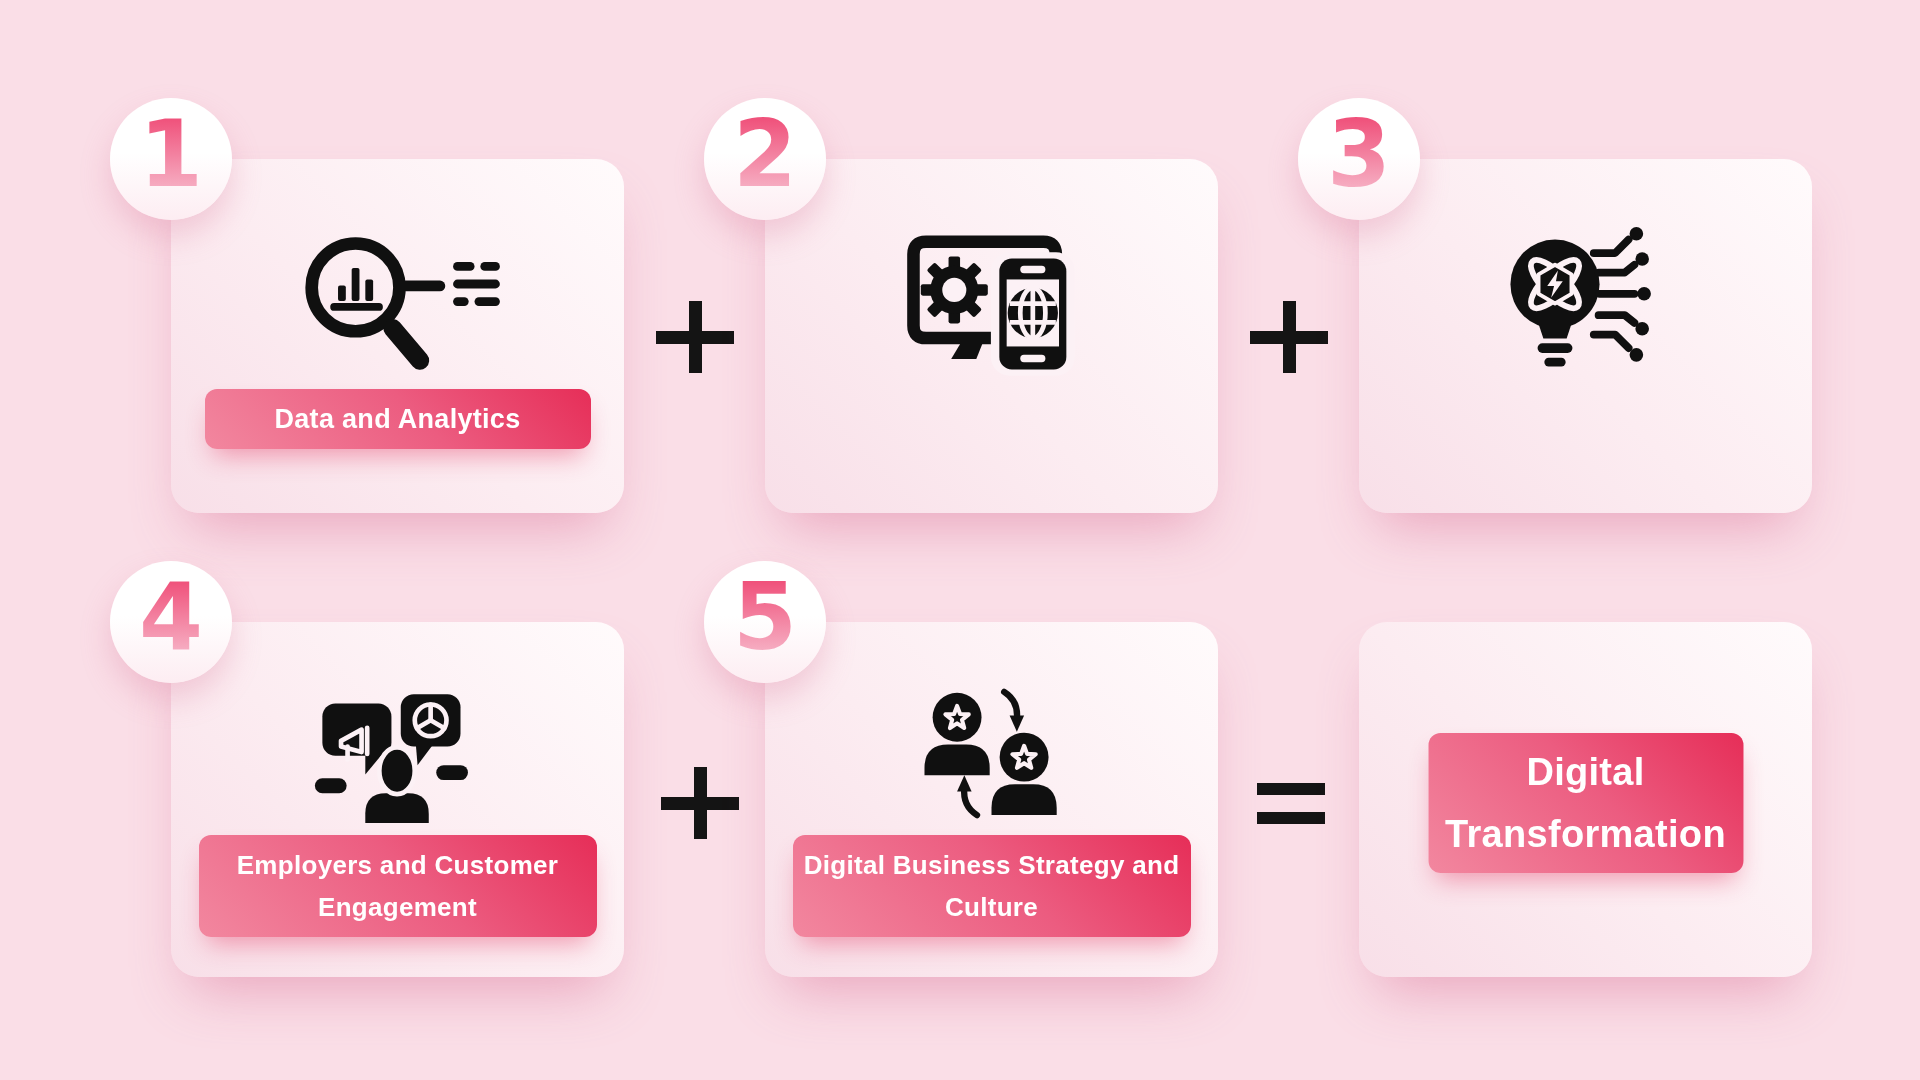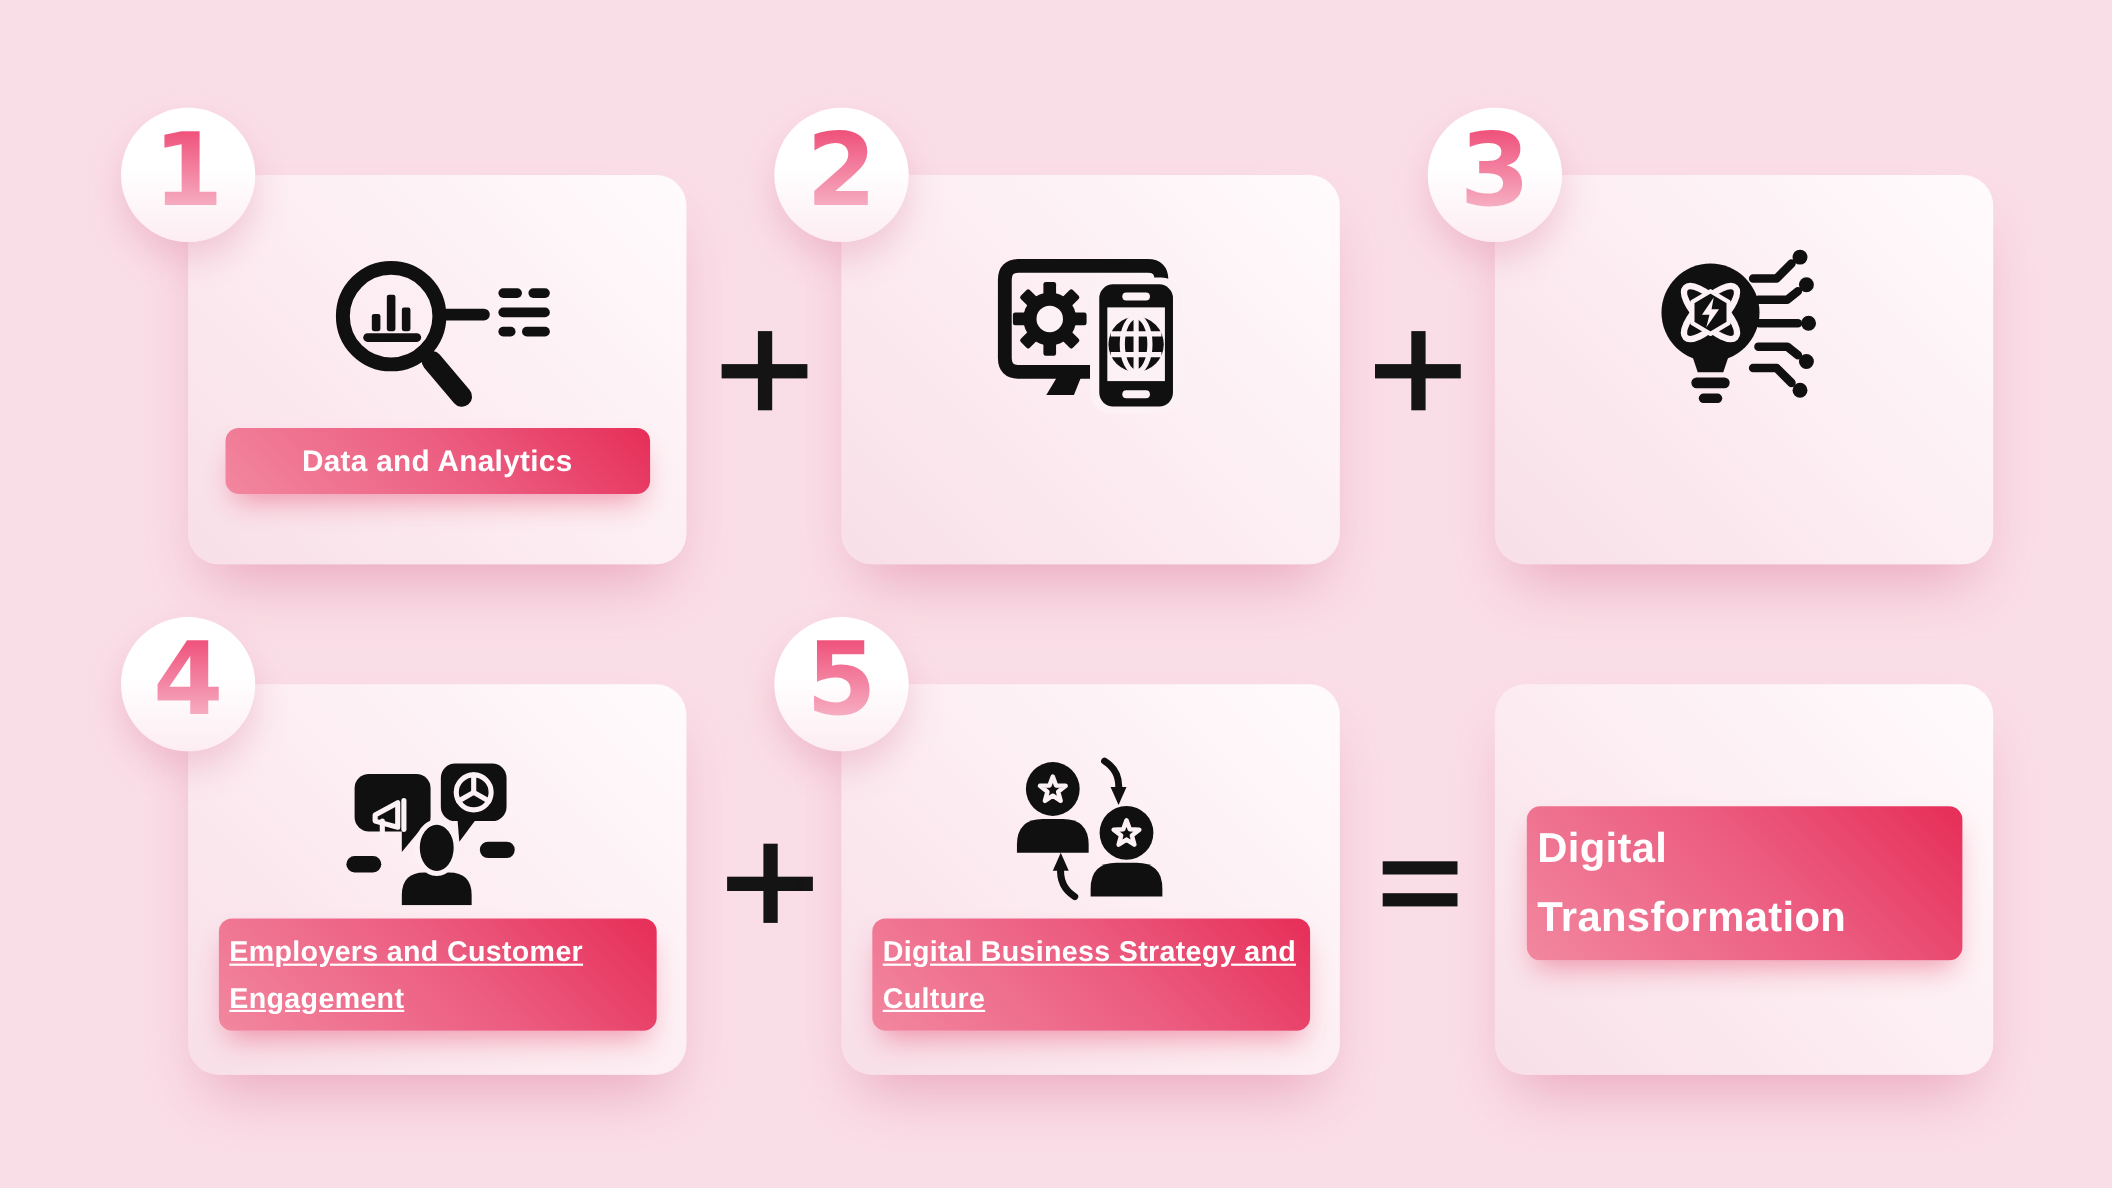--- a/index.html
+++ b/index.html
@@ -36,25 +36,25 @@
   .icon-wrap{
     position:absolute;left:0;right:0;top:44px;height:200px;
     display:flex;align-items:center;justify-content:center;
   }
   .row2 .icon-wrap{top:36px;height:190px;}
   .pill{
     position:absolute;left:50%;transform:translateX(-50%);
     border-radius:12px;color:#ffffff;font-weight:700;letter-spacing:.3px;
     background:linear-gradient(225deg,#e62e58 0%,#ec5c80 45%,#f2879f 100%);
     box-shadow:0 14px 26px -8px rgba(226,46,90,0.45);
-    display:flex;align-items:center;justify-content:center;margin-top:12px;
+    display:flex;align-items:center;justify-content:center;text-align:center;margin-top:12px;
   }
   .pill-s{width:386px;height:60px;bottom:64px;font-size:27px;}
-  .pill-m{width:398px;height:102px;bottom:40px;font-size:26px;line-height:42px;padding:0 10px;box-sizing:border-box;text-decoration:underline;}
-  .pill-l{width:396px;height:140px;bottom:104px;font-size:38px;line-height:62px;padding:0 10px;box-sizing:border-box;}
+  .pill-m{width:398px;height:102px;bottom:40px;font-size:26px;line-height:42px;padding:0 10px;box-sizing:border-box;}
+  .pill-l{width:315px;height:140px;bottom:104px;font-size:38px;line-height:62px;padding:0 10px;box-sizing:border-box;}
 
   .plus{position:absolute;width:78px;height:72px;}
   .plus .h{position:absolute;left:0;top:29.5px;width:78px;height:13px;background:#141414;}
   .plus .v{position:absolute;left:32.5px;top:0;width:13px;height:72px;background:#141414;}
   #plus1{left:656px;top:301px}
   #plus2{left:1250px;top:301px}
   #plus3{left:661px;top:767px}
   .equals{position:absolute;left:1257px;top:783px;width:68px;height:41px;}
   .equals .b1,.equals .b2{position:absolute;left:0;width:68px;height:12px;background:#141414;}
   .equals .b1{top:0}.equals .b2{top:29px}

